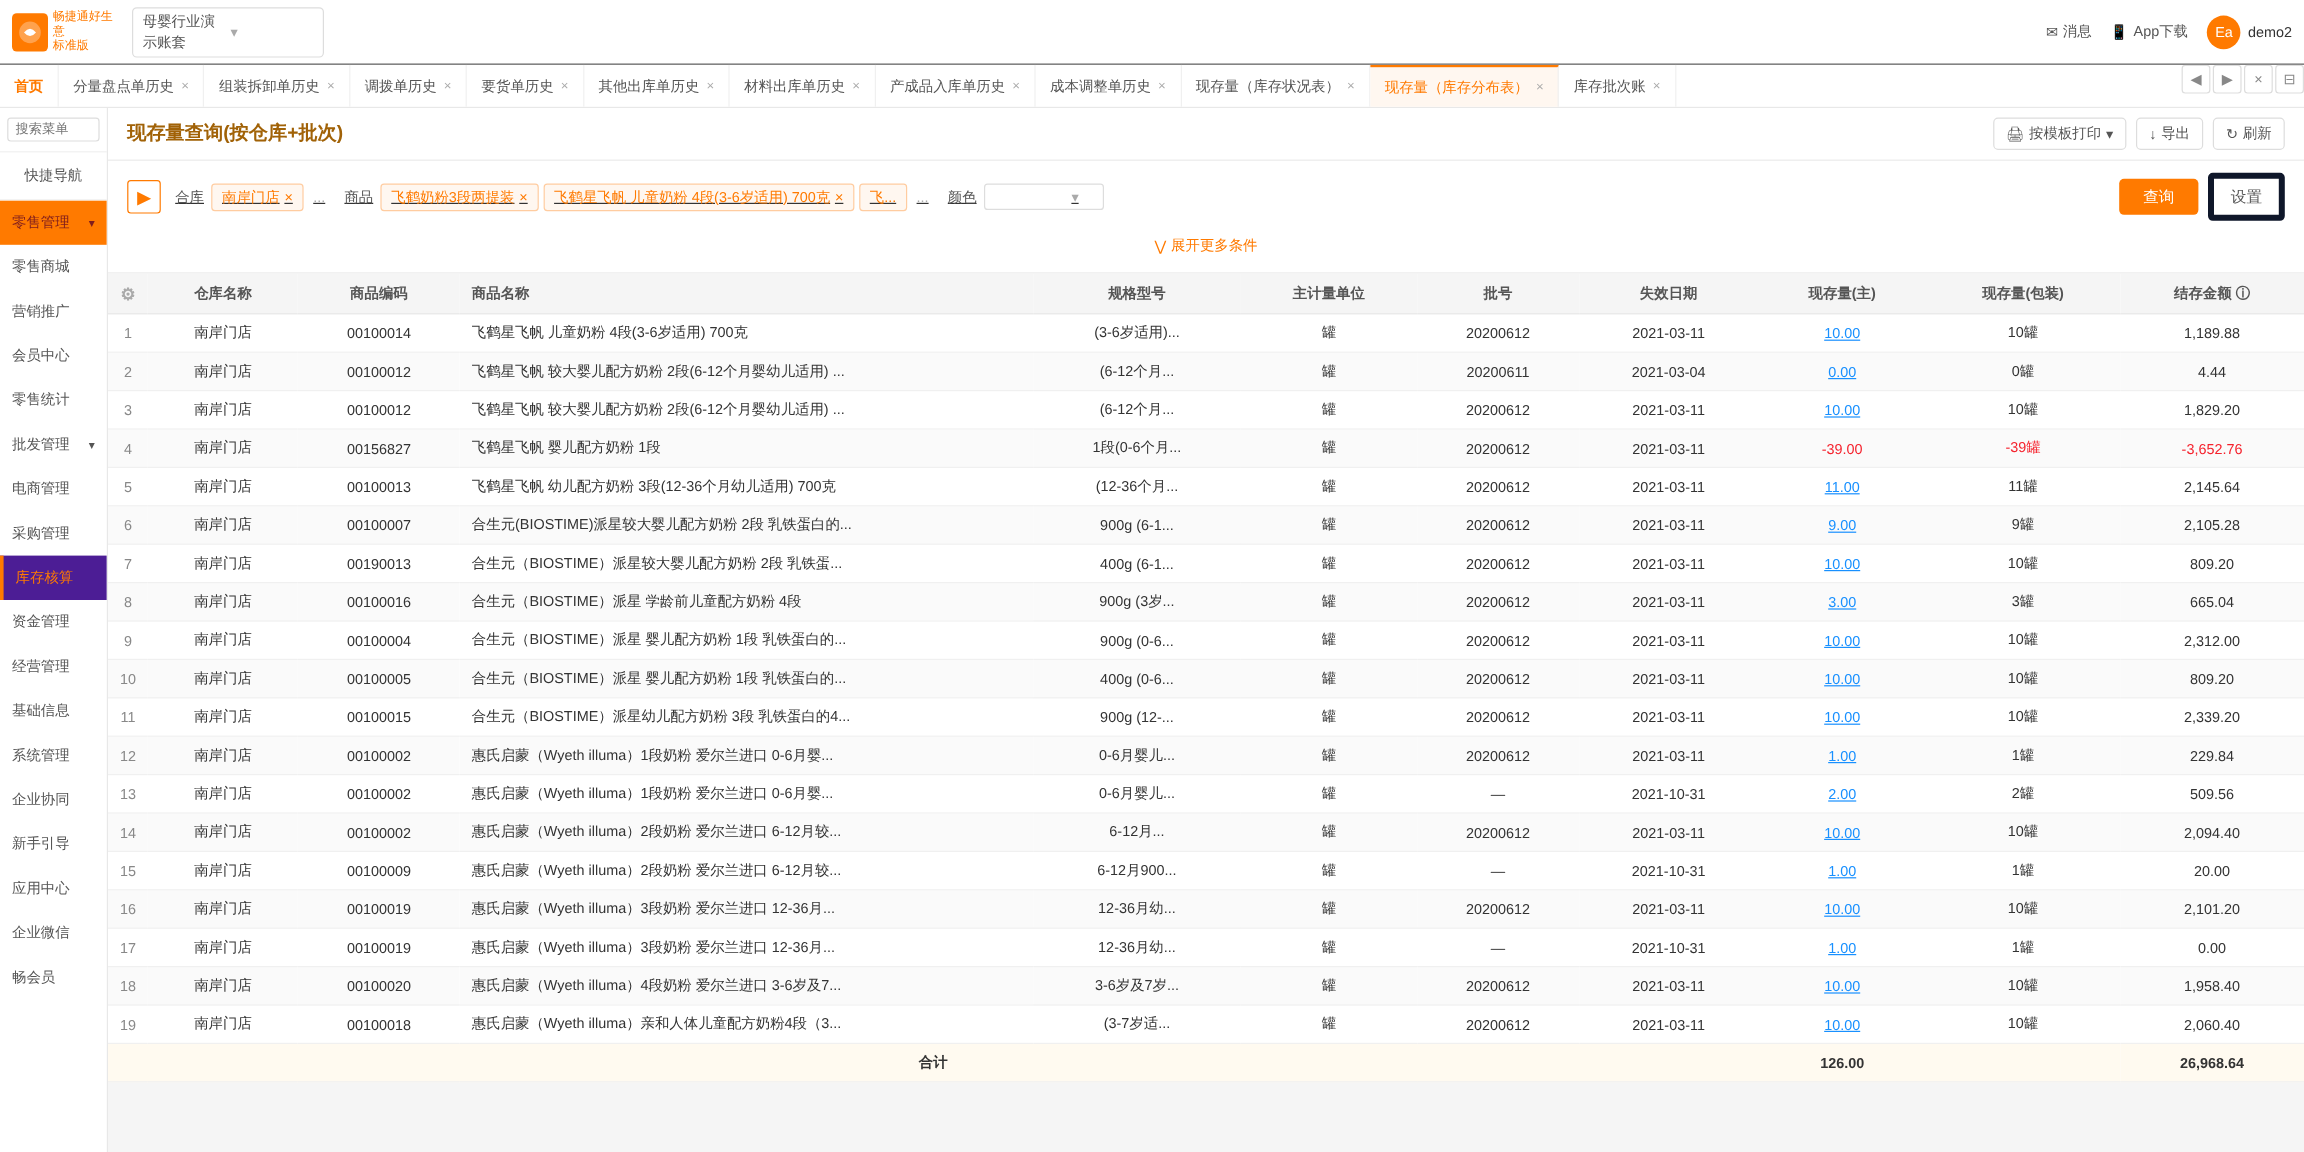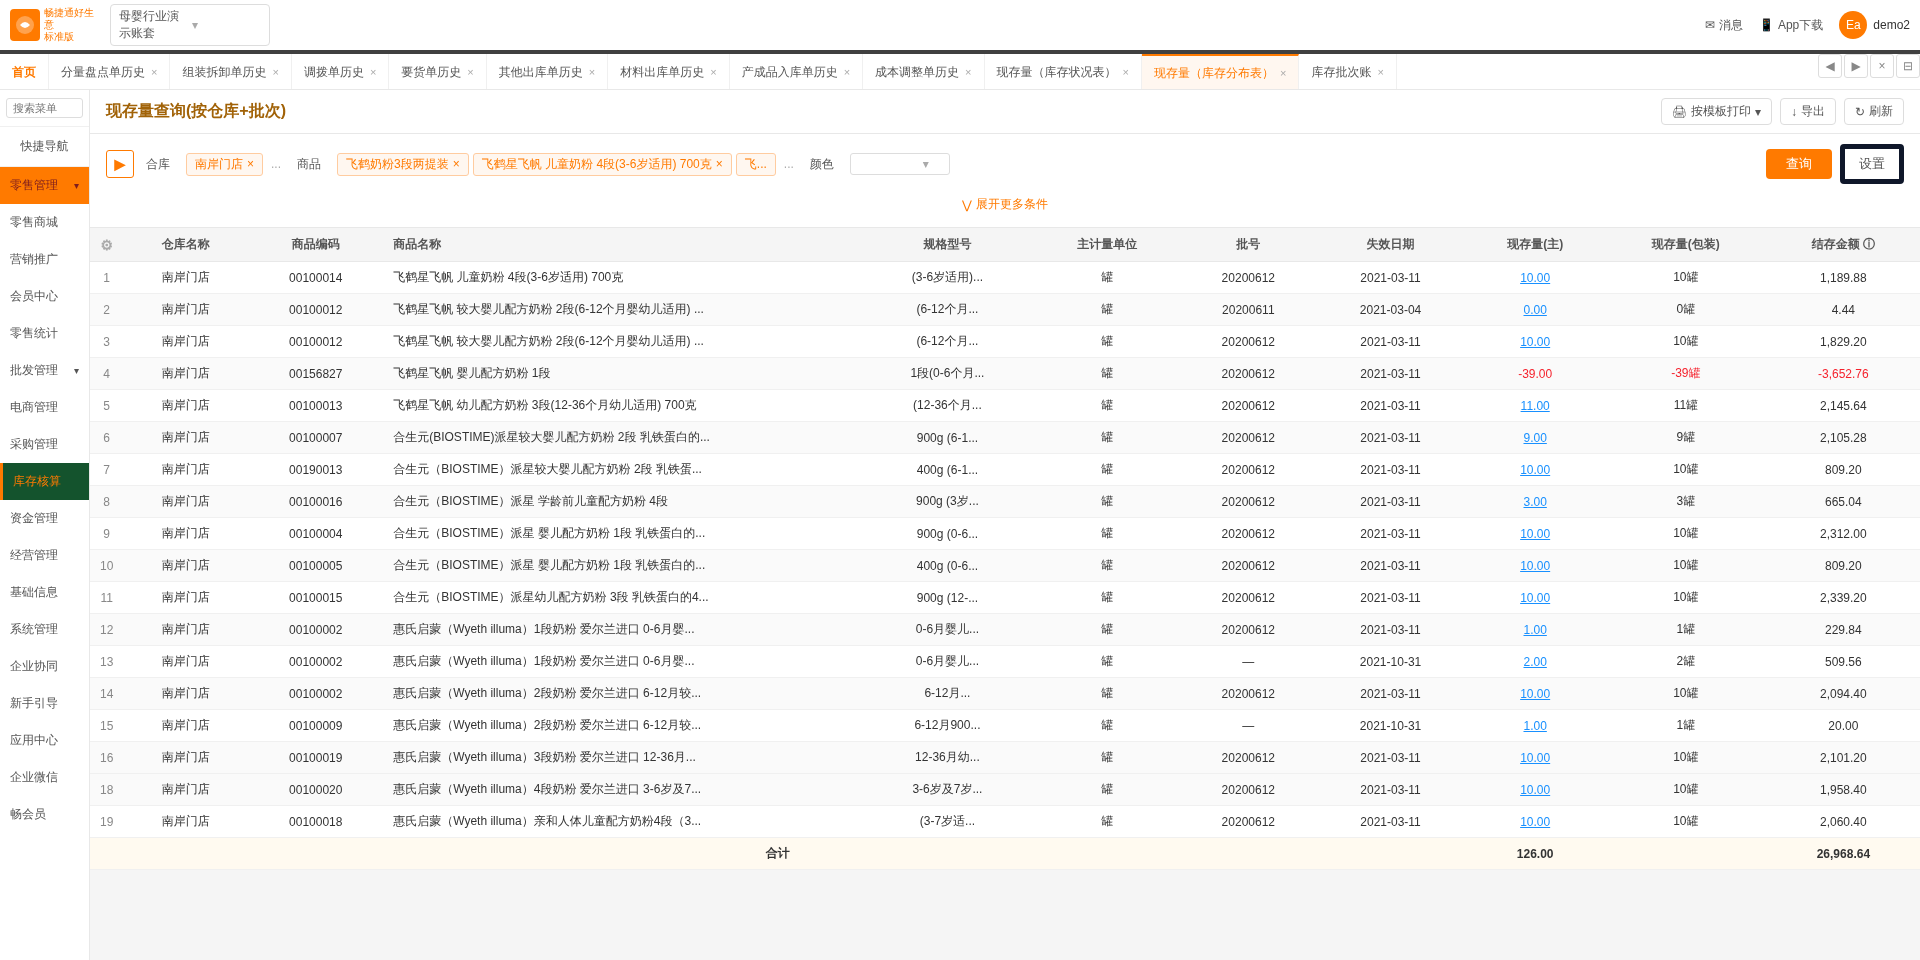--- a/index.html
+++ b/index.html
@@ -1,19 +1,19 @@
 <!DOCTYPE html>
 <html><head>
   <meta charset="utf-8">
   <style>
     * { box-sizing: border-box; margin: 0; padding: 0; }
     body { font-family: 'Microsoft YaHei', Arial, sans-serif; font-size: 12px; background: #f5f5f5; color: #333; height: 960px; overflow: hidden; }
 
     
-    .top-bar { display: flex; align-items: center; background: #fff; height: 54px; border-bottom: 4px solid #404040; padding: 16px 10px; }
+    .top-bar { display: flex; align-items: center; background: #fff; height: 54px; border-bottom: 1px solid #404040; padding: 16px 10px; }
     .logo-area { display: flex; align-items: center; width: 90px; }
     .logo-icon { width: 32px; height: 32px; background: #ff7a00; border-radius: 4px; display: flex; align-items: center; justify-content: center; color: #fff; font-size: 10px; font-weight: bold; }
     .logo-text { font-size: 10px; color: #ff7a00; margin-left: 4px; line-height: 1.2; }
     .dropdown-selector { display: flex; align-items: center; background: #fff; border: 1px solid #ddd; border-radius: 4px; padding: 3px 8px; cursor: pointer; font-size: 12px; color: #555; margin-left: 10px; min-width: 160px; }
     .dropdown-selector span { flex: 1; }
     .dropdown-arrow { color: #aaa; margin-left: 4px; }
     .top-right { margin-left: auto; display: flex; align-items: center; gap: 16px; }
     .top-btn { display: flex; align-items: center; gap: 4px; font-size: 12px; color: #555; cursor: pointer; }
     .user-info { display: flex; align-items: center; gap: 6px; }
     .avatar { width: 28px; height: 28px; border-radius: 50%; background: #ff7a00; display: flex; align-items: center; justify-content: center; color: #fff; font-size: 12px; }
@@ -44,21 +44,21 @@
     .page-title { font-size: 16px; font-weight: bold; color: #a16207; }
     .page-actions { display: flex; gap: 8px; align-items: center; }
     .btn-print { display: flex; align-items: center; gap: 4px; border: 1px solid #ddd; border-radius: 4px; padding: 4px 10px; cursor: pointer; font-size: 12px; color: #555; background: #fff; }
     .btn-export { display: flex; align-items: center; gap: 4px; border: 1px solid #ddd; border-radius: 4px; padding: 4px 10px; cursor: pointer; font-size: 12px; color: #555; background: #fff; }
     .btn-refresh { display: flex; align-items: center; gap: 4px; border: 1px solid #ddd; border-radius: 4px; padding: 4px 10px; cursor: pointer; font-size: 12px; color: #555; background: #fff; }
 
     
     .filter-area { background: #fff; border-bottom: 1px solid #e8e8e8; padding: 10px 16px; }
     .filter-row { display: flex; align-items: center; gap: 12px; flex-wrap: wrap; }
     .filter-expand-btn { display: flex; align-items: center; justify-content: center; width: 28px; height: 28px; border: 1px solid #ff7a00; border-radius: 3px; cursor: pointer; color: #ff7a00; font-size: 14px; font-weight: bold; }
-    .filter-group { display: flex; align-items: center; gap: 16px; }
+    .filter-group { display: flex; align-items: center; gap: 6px; text-decoration: underline; }
     .filter-label { font-size: 12px; color: #555; white-space: nowrap; }
     .filter-tag-group { display: flex; gap: 4px; flex-wrap: wrap; align-items: center; }
     .filter-tag { display: flex; align-items: center; gap: 4px; background: #fff7f0; border: 1px solid #ffcca0; border-radius: 3px; padding: 2px 8px; font-size: 12px; color: #ff7a00; }
     .filter-tag .tag-close { cursor: pointer; color: #ff7a00; }
     .filter-dots { color: #aaa; cursor: pointer; padding: 0 4px; }
     .filter-dropdown { display: flex; align-items: center; gap: 4px; border: 1px solid #ddd; border-radius: 3px; padding: 3px 8px; cursor: pointer; font-size: 12px; background: #fff; min-width: 100px; }
     .filter-dropdown-arrow { color: #aaa; }
     .expand-more-btn { display: flex; align-items: center; gap: 4px; font-size: 12px; color: #ff7a00; cursor: pointer; padding: 4px 0; }
     .btn-query { background: #ff7a00; color: #fff; border: none; border-radius: 4px; padding: 6px 20px; font-size: 13px; cursor: pointer; }
     .btn-settings { background: #fff; color: #555; border: 5px solid #0f172a; border-radius: 4px; padding: 6px 14px; font-size: 13px; cursor: pointer; }
@@ -176,21 +176,21 @@
       <div class="menu-item">
         <span>批发管理</span>
         <span class="arrow">▾</span>
       </div>
       <div class="menu-item">
           <span>电商管理</span>
         </div>
       <div class="menu-item">
           <span>采购管理</span>
         </div>
-      <div class="menu-item" style="background:#14532d;color:#ff7a00;border-left:3px solid #ff7a00;">
+      <div class="menu-item" style="background:#4c1d95;color:#ff7a00;border-left:3px solid #ff7a00;">
         <span>库存核算</span>
       </div>
       <div class="menu-item">
           <span>资金管理</span>
         </div>
       <div class="menu-item">
           <span>经营管理</span>
         </div>
       <div class="menu-item">
           <span>基础信息</span>
@@ -510,20 +510,33 @@
     <td>00100019</td>
     <td class="col-name" title="惠氏启蒙（Wyeth illuma）3段奶粉 爱尔兰进口 12-36月...">惠氏启蒙（Wyeth illuma）3段奶粉 爱尔兰进口 12-36月...</td>
     <td>12-36月幼...</td>
     <td>罐</td>
     <td>20200612</td>
     <td>2021-03-11</td>
     <td><span class="text-link">10.00</span></td>
     <td><span class="">10罐</span></td>
     <td><span class="">2,101.20</span></td>
   </tr>
+            <tr style="background: rgb(255, 255, 255);">
+    <td><span class="row-num">17</span></td>
+    <td>南岸门店</td>
+    <td>00100019</td>
+    <td class="col-name" title="惠氏启蒙（Wyeth illuma）3段奶粉 爱尔兰进口 12-36月...">惠氏启蒙（Wyeth illuma）3段奶粉 爱尔兰进口 12-36月...</td>
+    <td>12-36月幼...</td>
+    <td>罐</td>
+    <td>—</td>
+    <td>2021-10-31</td>
+    <td><span class="text-link">1.00</span></td>
+    <td><span class="">1罐</span></td>
+    <td><span class="">0.00</span></td>
+  </tr>
             <tr style="background: rgb(250, 250, 250);">
     <td><span class="row-num">18</span></td>
     <td>南岸门店</td>
     <td>00100020</td>
     <td class="col-name" title="惠氏启蒙（Wyeth illuma）4段奶粉 爱尔兰进口 3-6岁及7...">惠氏启蒙（Wyeth illuma）4段奶粉 爱尔兰进口 3-6岁及7...</td>
     <td>3-6岁及7岁...</td>
     <td>罐</td>
     <td>20200612</td>
     <td>2021-03-11</td>
     <td><span class="text-link">10.00</span></td>

